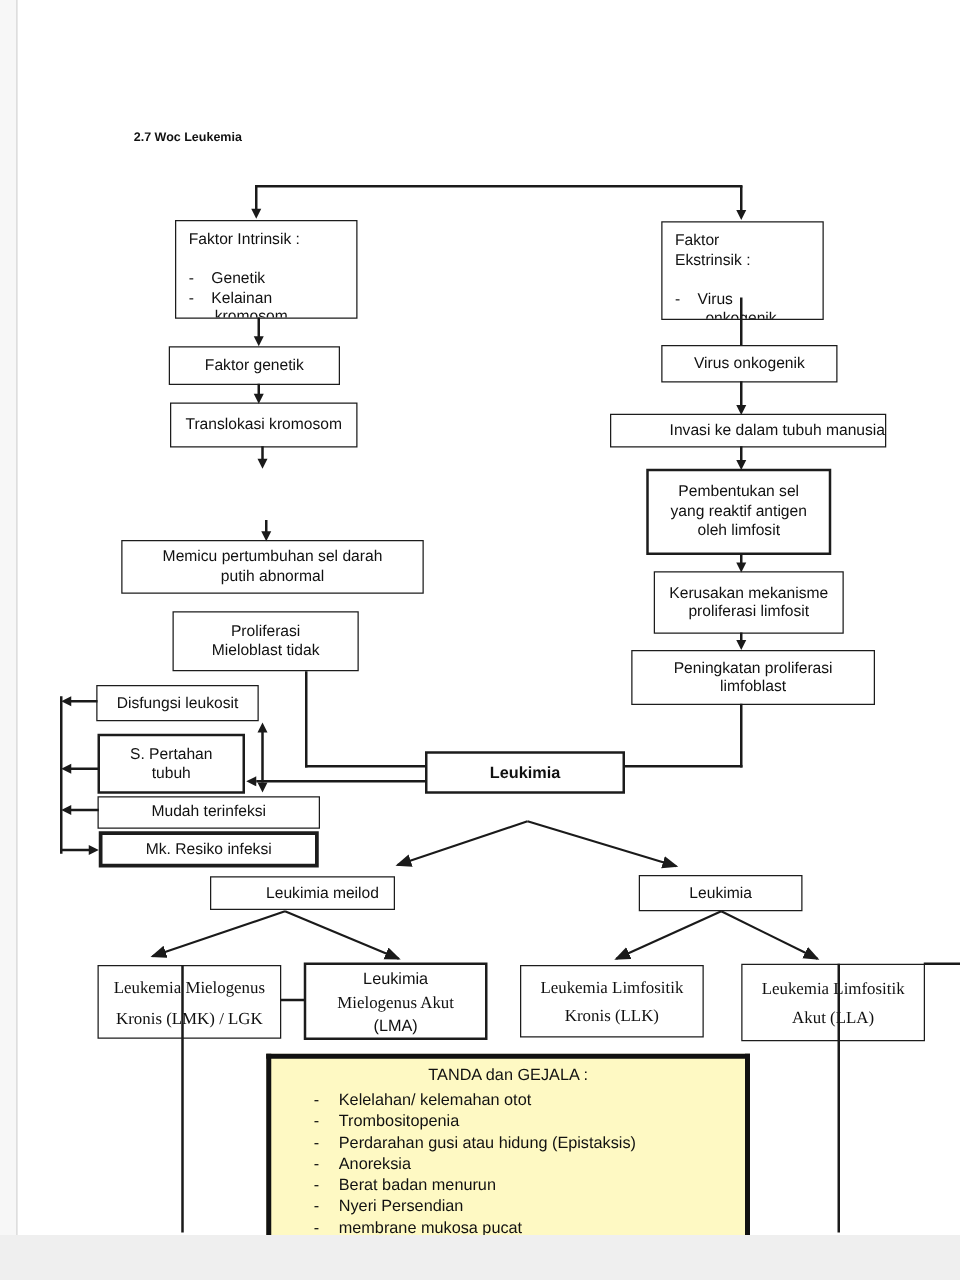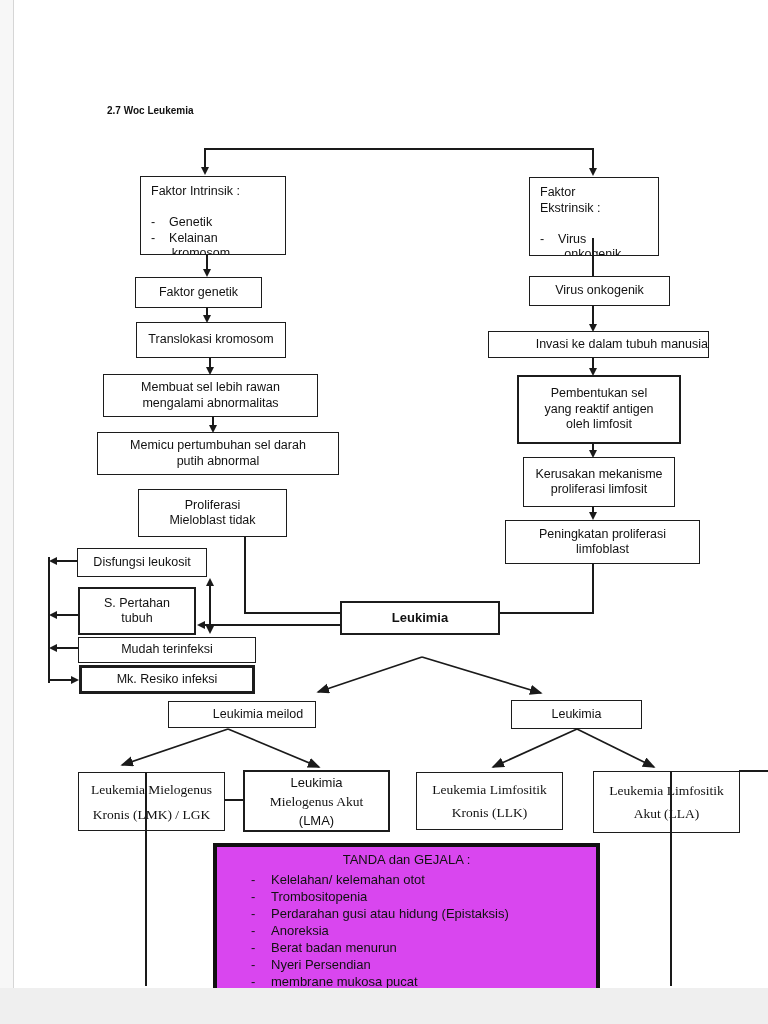--- a/index.html
+++ b/index.html
@@ -31,21 +31,21 @@
   
   .ar{position:absolute;width:0;height:0;z-index:6;}
   .ar-d{border-left:4px solid transparent;border-right:4px solid transparent;border-top:8px solid #1a1a1a;}
   .ar-u{border-left:4px solid transparent;border-right:4px solid transparent;border-bottom:8px solid #1a1a1a;}
   .ar-l{border-top:4px solid transparent;border-bottom:4px solid transparent;border-right:8px solid #1a1a1a;}
   .ar-r{border-top:4px solid transparent;border-bottom:4px solid transparent;border-left:8px solid #1a1a1a;}
 
   svg.diag{position:absolute;left:0;top:0;z-index:5;}
 
   
-  .tanda{position:absolute;left:213px;top:843px;width:387px;height:152px;background:#d946ef;
+  .tanda{position:absolute;left:213px;top:843px;width:387px;height:152px;background:#fef9c3;
          border:4px solid #111;border-bottom:none;box-sizing:border-box;z-index:4;
          font-size:13px;line-height:17px;}
   .tanda .t-title{text-align:center;margin-top:4px;}
   .tanda ul{list-style:none;margin:3px 0 0 0;padding:0;}
   .tanda li{display:flex;margin-left:34px;}
   .tanda li .dash{width:20px;flex:0 0 20px;}
 </style>
 </head>
 <body>
 
@@ -62,32 +62,28 @@
   </div>
 
   <div class="box tl" style="left:529px;top:177px;width:130px;height:79px;">
     <div>Faktor</div>
     <div>Ekstrinsik :</div>
     <div></div>
     <div>-    Virus</div>
     <div>       onkogenik</div>
   </div>
 
-  <div class="box" style="left:135px;top:277px;width:127px;height:31px;">
+  <div class="box" style="left:135px;top:277px;width:137px;height:31px;">
     <div class="ml">Faktor genetik</div>
   </div>
 
   <div class="box" style="left:136px;top:322px;width:150px;height:36px;justify-content:center;">
     <div class="ml">Translokasi kromosom</div>
   </div>
 
-  <div class="box" style="left:103px;top:374px;width:215px;height:43px;">
-    <div class="ml">Membuat sel lebih rawan
-mengalami abnormalitas</div>
-  </div>
 
   <div class="box" style="left:97px;top:432px;width:242px;height:43px;">
     <div class="ml">Memicu pertumbuhan sel darah
 putih abnormal</div>
   </div>
 
   <div class="box" style="left:138px;top:489px;width:149px;height:48px;">
     <div class="ml">Proliferasi
 Mieloblast tidak</div>
   </div>
@@ -114,21 +110,21 @@
   </div>
 
   <div class="box" style="left:529px;top:276px;width:141px;height:30px;">
     <div class="ml">Virus onkogenik</div>
   </div>
 
   <div class="box" style="left:488px;top:331px;width:221px;height:27px;align-items:flex-end;">
     <div class="ml">Invasi ke dalam tubuh manusia</div>
   </div>
 
-  <div class="box b2" style="left:517px;top:375px;width:164px;height:69px;">
+  <div class="box b2" style="left:517px;top:375px;width:148px;height:69px;">
     <div class="ml">Pembentukan sel
 yang reaktif antigen
 oleh limfosit</div>
   </div>
 
   <div class="box" style="left:523px;top:457px;width:152px;height:50px;">
     <div class="ml">Kerusakan mekanisme
 proliferasi limfosit</div>
   </div>
 

